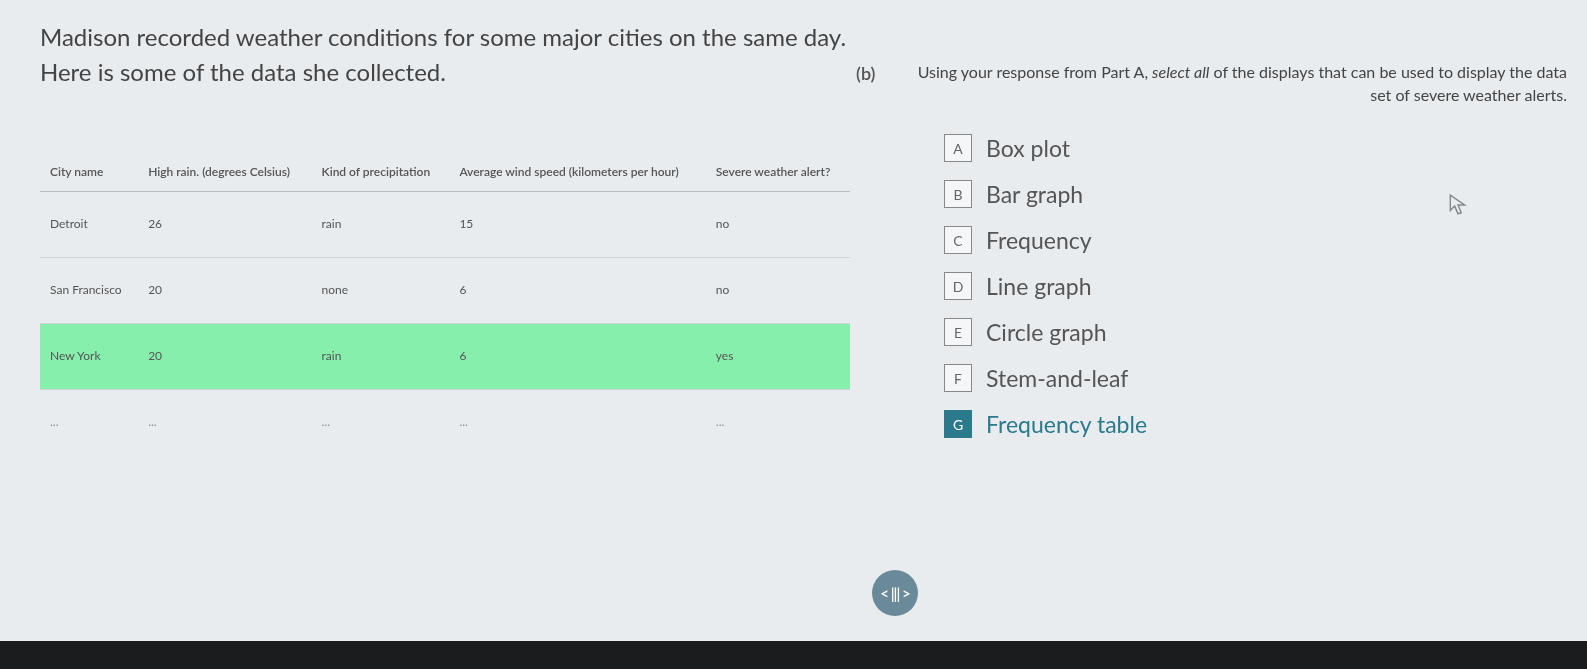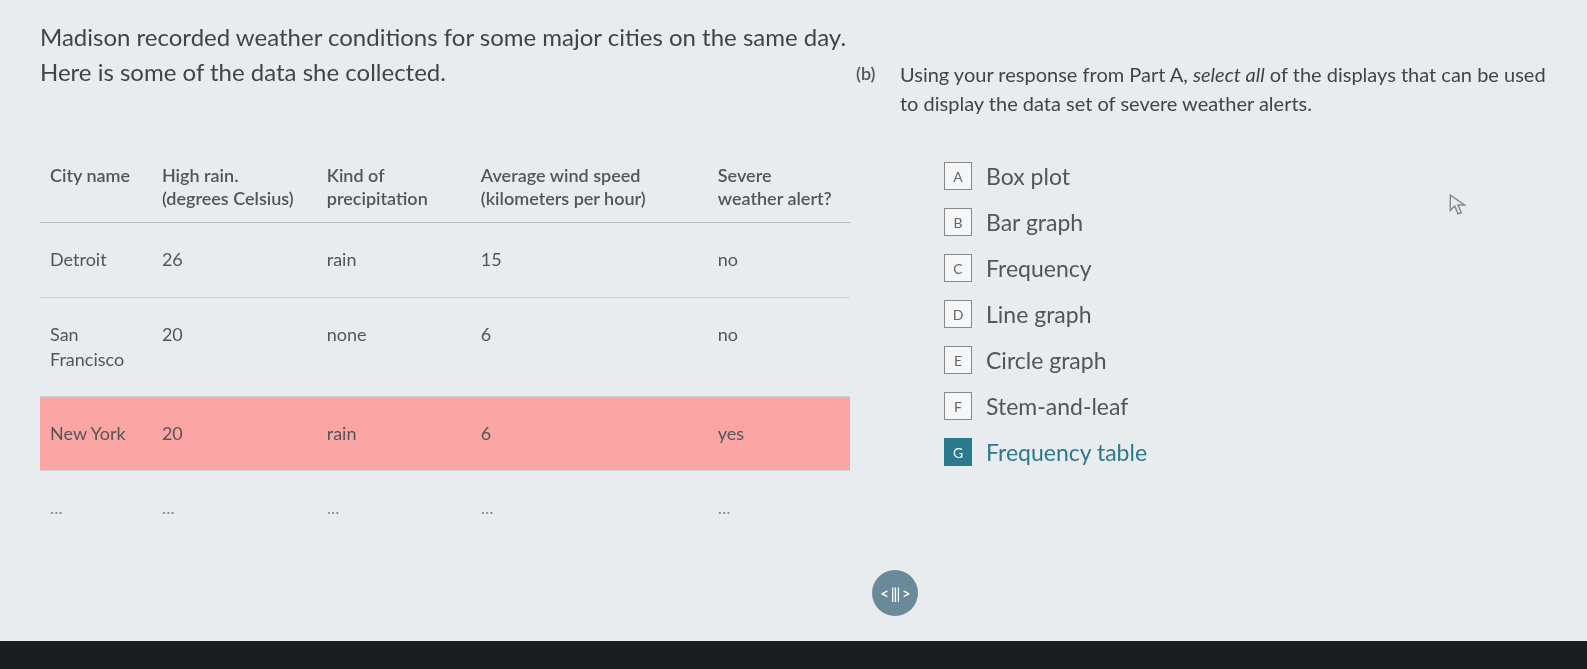--- a/index.html
+++ b/index.html
@@ -30,59 +30,60 @@
   }
   .intro {
     font-size: 24px;
     line-height: 1.45;
     color: #444;
     margin-bottom: 66px;
   }
   table.data {
     width: 100%;
     border-collapse: collapse;
-    font-size: 18px;
+    font-size: 12px;
     color: #555;
   }
   table.data th {
     text-align: left;
     font-weight: 600;
     color: #555;
     padding: 8px 10px 12px 10px;
     border-bottom: 1px solid #b8bcc0;
     vertical-align: top;
     line-height: 1.3;
   }
   table.data td {
     padding: 24px 10px;
     border-bottom: 1px solid #d0d4d8;
     vertical-align: top;
     line-height: 1.4;
   }
   table.data tr.highlight td {
-    background: #fca5a5;
+    background: #86efac;
     margin-top: 16px;
   }
   table.data tr.ellipsis td {
     border-bottom: none;
     color: #888;
   }
   .part-label {
     font-size: 18px;
     font-weight: 600;
     color: #555;
     position: absolute;
     left: -24px;
     top: 42px;
   }
   .question {
-    font-size: 20px;
+    font-size: 16px;
     line-height: 1.45;
     color: #444;
-    margin-bottom: 44px;
+    margin-bottom: 28px;
+    text-align: right;
   }
   .question .italic { font-style: italic; }
   .options {
     display: flex;
     flex-direction: column;
     gap: 18px;
     padding-left: 44px;
   }
   .option {
     display: flex;

